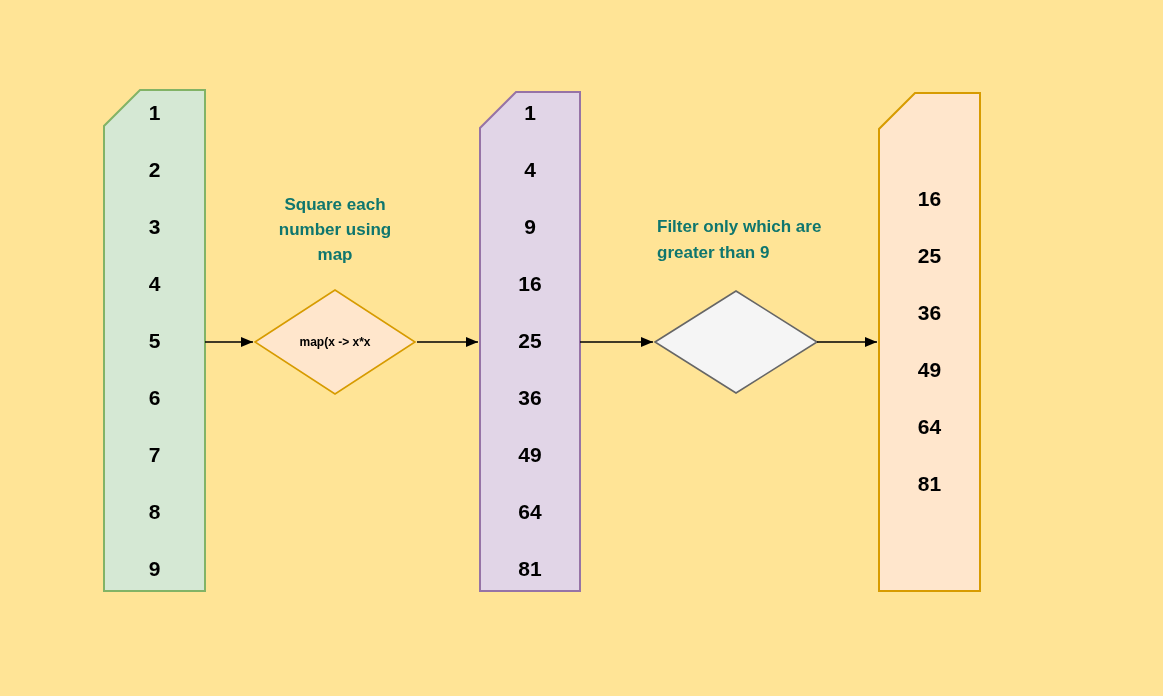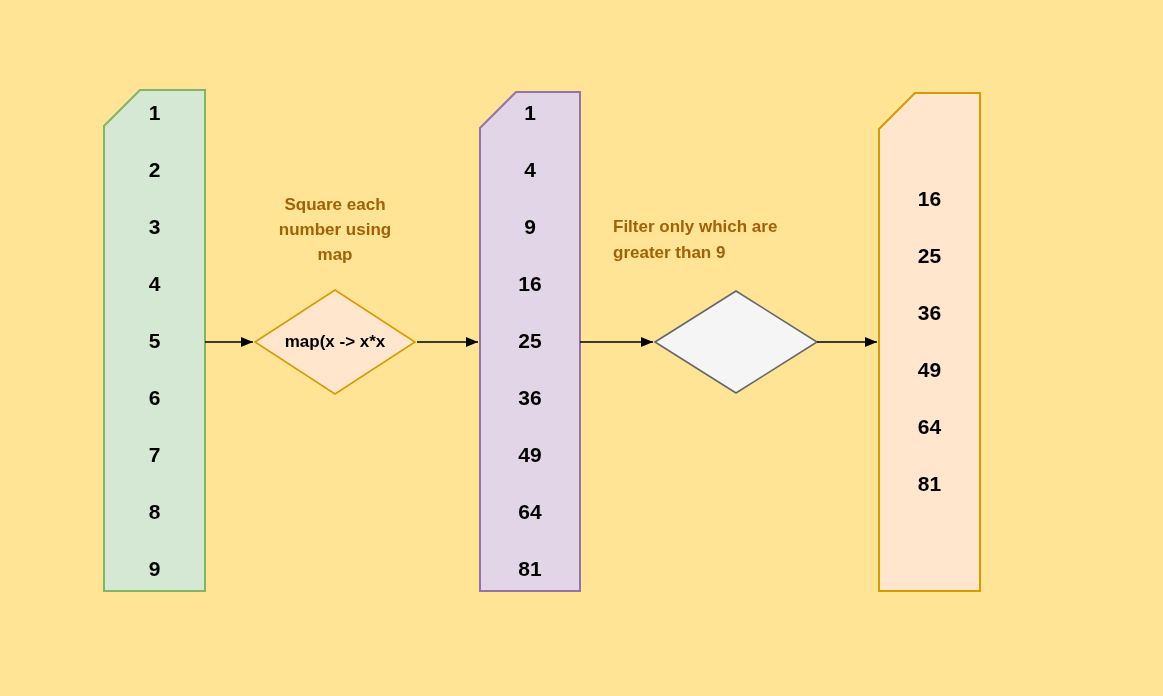--- a/index.html
+++ b/index.html
@@ -41,44 +41,44 @@
     line-height: 28px;
     text-align: center;
     font-size: 21px;
     font-weight: bold;
     color: #000000;
   }
   .caption {
     position: absolute;
     font-size: 17px;
     font-weight: bold;
-    color: #a16207;
+    color: #0f766e;
     white-space: pre-line;
   }
   .caption.map-caption {
     left: 240px;
     top: 192px;
     width: 190px;
     text-align: center;
     line-height: 25px;
   }
   .caption.filter-caption {
-    left: 613px;
+    left: 657px;
     top: 214px;
     width: 240px;
     text-align: left;
     line-height: 26px;
   }
   .diamond-label {
     position: absolute;
     top: 329px;
     height: 26px;
     line-height: 26px;
     text-align: center;
-    font-size: 17px;
+    font-size: 12px;
     font-weight: bold;
     color: #000000;
   }
   .diamond-label.map-label   { left: 255px; width: 160px; }
   .diamond-label.filter-label{ left: 655px; width: 162px; }
 </style>
 </head>
 <body>
 
 <div class="canvas" style="background: rgb(255, 228, 150);">

